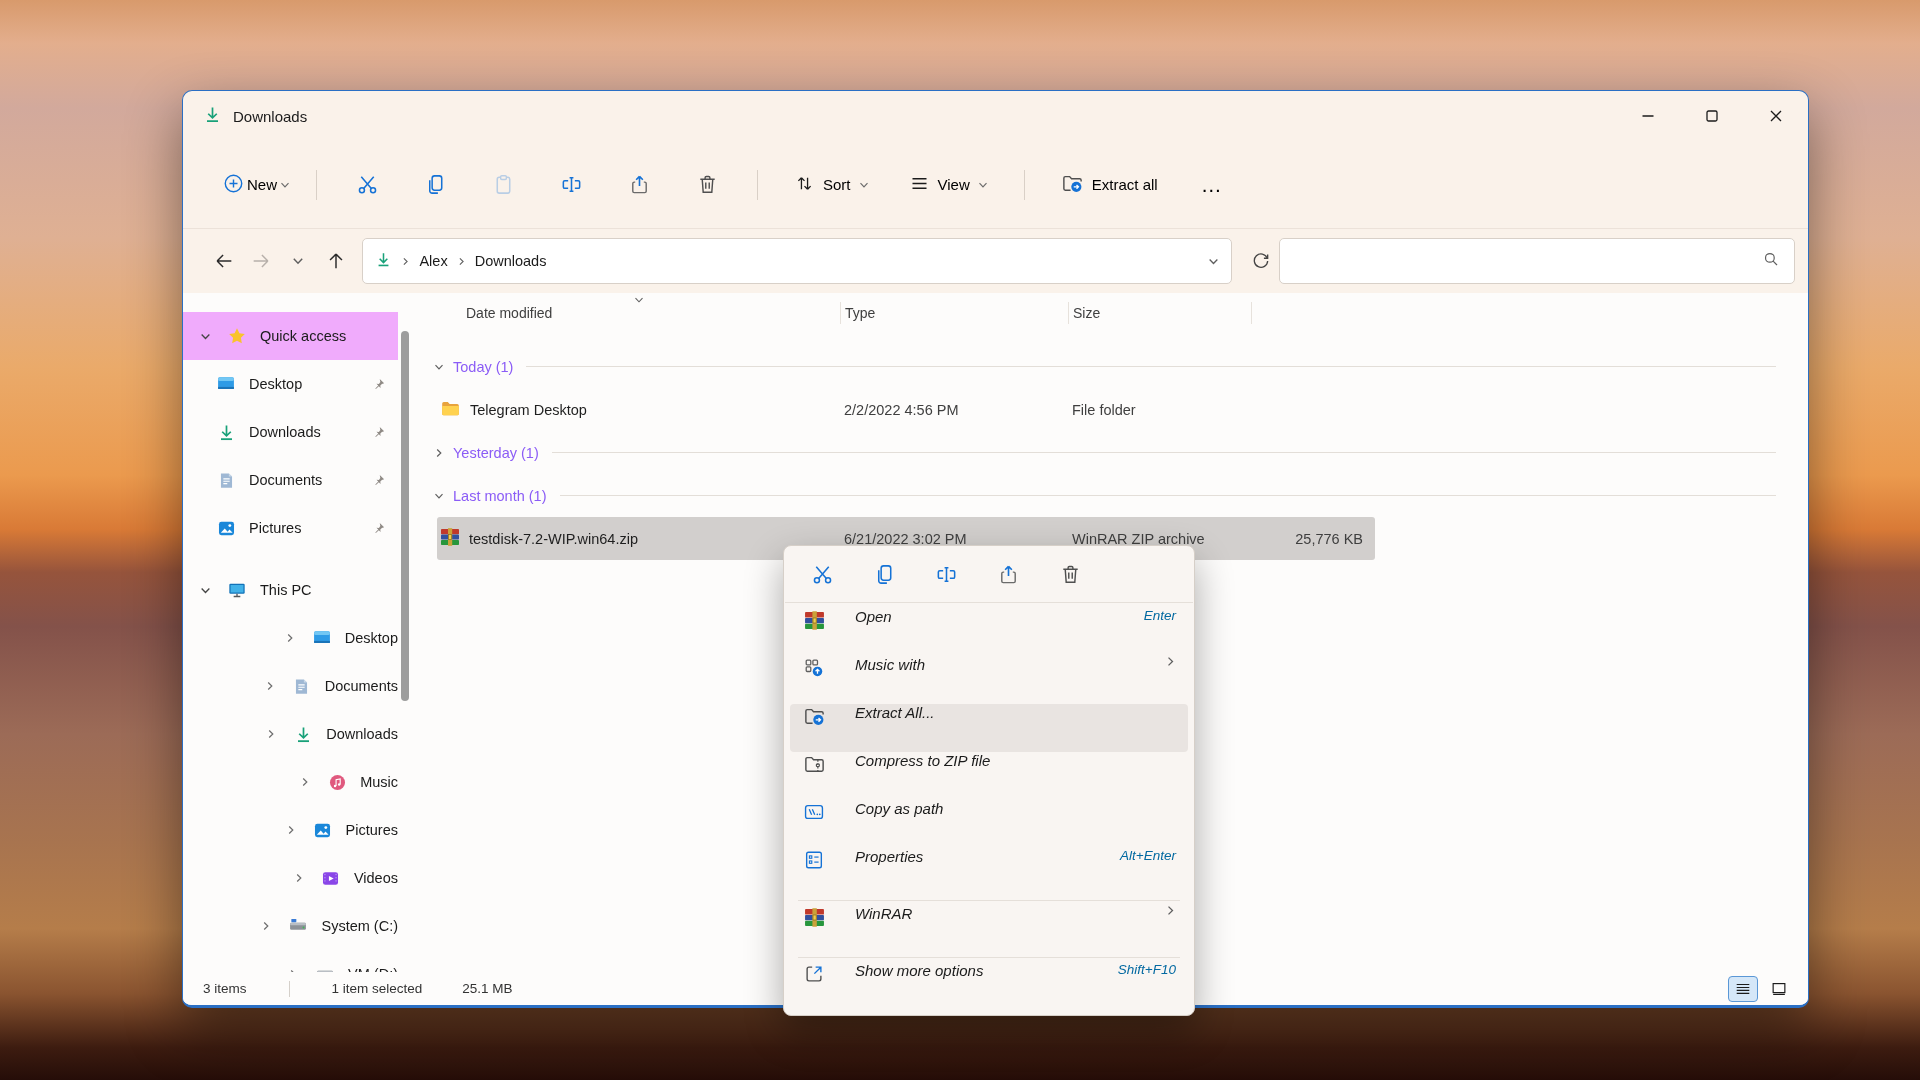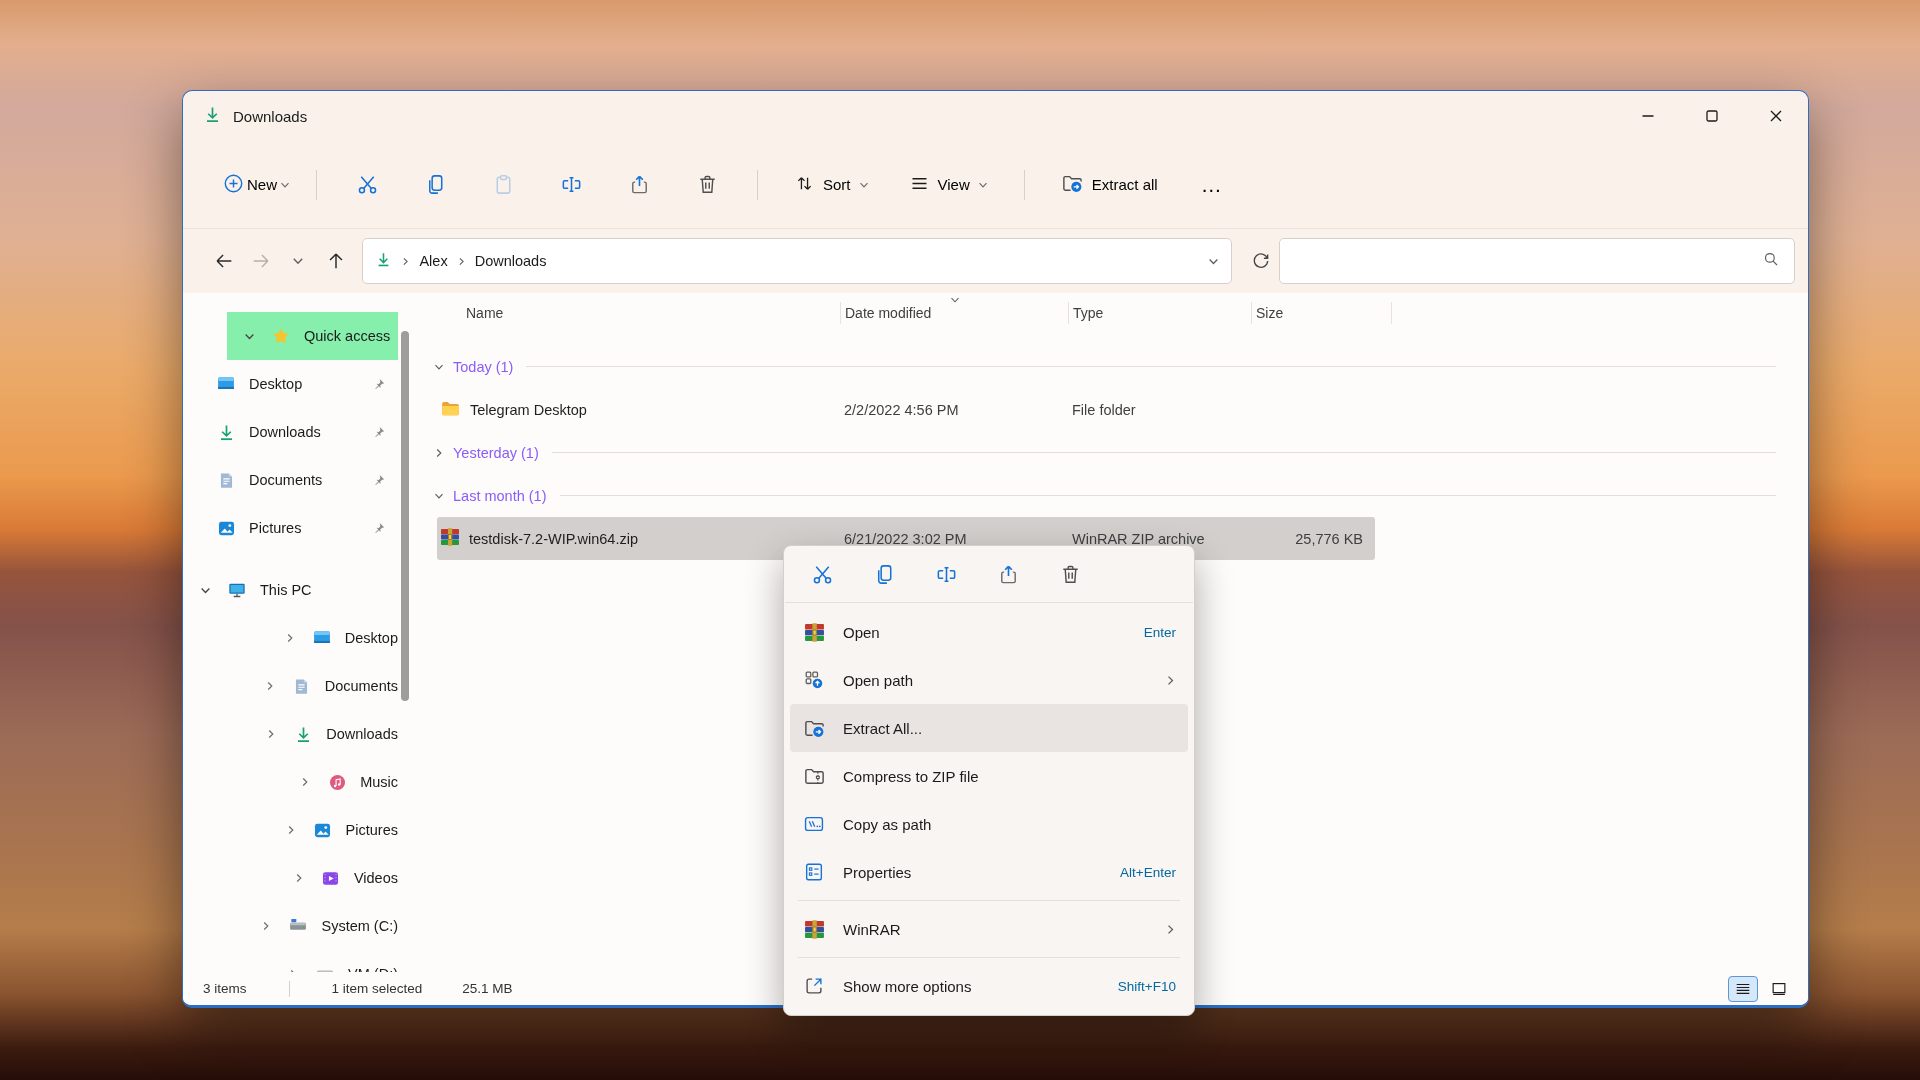--- a/index.html
+++ b/index.html
@@ -40,21 +40,21 @@
   .addr-chev { margin-left:auto; }
   .searchbar { margin-left:auto; width:524px; height:46px; background:#fff; border:1px solid #d8d0c8; border-radius:5px;
     display:flex; align-items:center; padding:0 14px; }
   .searchbar input { flex:1; border:none; outline:none; font-size:14px; background:transparent; font-family:inherit; }
 
   
   .body { flex:1; display:flex; background:#fdfcfb; overflow:hidden; }
 
   .sidebar { width:215px; padding-top:19px; flex:0 0 auto; position:relative; }
   .sb-row { height:48px; display:flex; align-items:center; font-size:14.5px; cursor:pointer; padding-left:15px; gap:8px; }
-  .sb-row.selected { background:#86efac;margin-left:44px; }
+  .sb-row.selected { background:#f0abfc; }
   .sb-row .sb-chev { width:14px; display:flex; justify-content:center; color:#454545; }
   .sb-child { padding-left:26px;justify-content:flex-end; }
   .sb-child .sb-chev { color:#6d6d6d; }
   .sb-icon { width:22px; height:22px; display:flex; align-items:center; justify-content:center; margin:0 4px 0 6px; }
   .sb-pin { margin-left:auto; margin-right:12px; display:flex; }
   .sb-gap { height:14px; }
 
   .sb-scroll { width:14px; flex:0 0 auto; position:relative; }
   .sb-thumb { position:absolute; top:38px; left:3px; width:8px; height:370px; background:#9d9d9d; border-radius:4px; }
 
@@ -85,21 +85,21 @@
   .vt.active { background:#d5e7f8; border-color:#5a97d6; }
 
   
   .ctx { position:absolute; left:783px; top:545px; width:412px; background:#f9f5f2;
     border:1px solid #d6cfc8; border-radius:8px; box-shadow:0 16px 38px rgba(0,0,0,.33);
     z-index:50; padding-bottom:5px; }
   .ctx-iconrow { height:56px; display:flex; align-items:center; padding:0 14px; gap:14px; }
   .ctx-ib { width:48px; height:42px; display:flex; align-items:center; justify-content:center; background:transparent; border:none; border-radius:4px; cursor:pointer; }
   .ctx-sep { height:1px; background:#e5dfd9; margin:0 1px; }
   .ctx-items { padding:5px 6px 0 6px; }
-  .ctx-item { height:48px; display:flex; align-items:center; padding:0 12px; gap:17px; border-radius:4px; font-size:15px; cursor:pointer; }
+  .ctx-item { height:48px; display:flex; align-items:flex-start; padding:0 12px; gap:29px; border-radius:4px; font-size:15px; cursor:pointer;font-style:italic; }
   .ctx-item.hl { background:#e9e4e1; }
   .ctx-ico { width:24px; height:24px; display:flex; align-items:center; justify-content:center; flex:0 0 auto; }
   .ctx-label { flex:1; }
   .ctx-short { font-size:13.5px; color:#0369a1; }
   .ctx-sub { color:#5f5f5f; display:flex; }
   .ctx-items .ctx-sep { margin:4px 8px; }
 </style>
 </head>
 <body>
 
@@ -500,23 +500,20 @@
         </div>
       </div>
 
       <div class="sb-scroll">
         <div class="sb-thumb"></div>
       </div>
 
       <div class="main">
         <div class="col-headers">
           <span class="col-h">
-              <span>Name</span>
-            </span>
-          <span class="col-h">
             <span class="sort-chev"><svg width="10" height="10" viewBox="0 0 10 10">
                   <path d="M1.5 3.2L5 6.8l3.5-3.6" fill="none" stroke="currentColor" stroke-width="1.1"></path>
                 </svg></span>
             <span>Date modified</span>
           </span>
           <span class="col-h">
               <span>Type</span>
             </span>
           <span class="col-h">
               <span>Size</span>
@@ -664,21 +661,21 @@
       <div class="ctx-item">
         <span class="ctx-ico">
             <svg width="22" height="22" viewBox="0 0 24 24">
               <rect x="3.5" y="3.5" width="5" height="5" rx="1" fill="none" stroke="#5f5f5f" stroke-width="1.4"></rect>
               <rect x="3.5" y="10.8" width="5" height="5" rx="1" fill="none" stroke="#5f5f5f" stroke-width="1.4"></rect>
               <rect x="10.8" y="3.5" width="5" height="5" rx="1" fill="none" stroke="#5f5f5f" stroke-width="1.4"></rect>
               <circle cx="15.8" cy="15.8" r="5.2" fill="#1572d6"></circle>
               <path d="M15.8 18.4v-4.6M13.7 15.5l2.1-2.1 2.1 2.1" fill="none" stroke="#fff" stroke-width="1.4"></path>
             </svg>
           </span>
-        <span class="ctx-label">Open path</span>
+        <span class="ctx-label">Music with</span>
         <span class="ctx-sub">
             <svg width="11" height="11" viewBox="0 0 10 10">
               <path d="M3.2 1.5L6.8 5 3.2 8.5" fill="none" stroke="currentColor" stroke-width="1.2"></path>
             </svg>
           </span>
       </div>
 
       <div class="ctx-item hl">
         <span class="ctx-ico">
             <svg width="23" height="23" viewBox="0 0 24 24">

